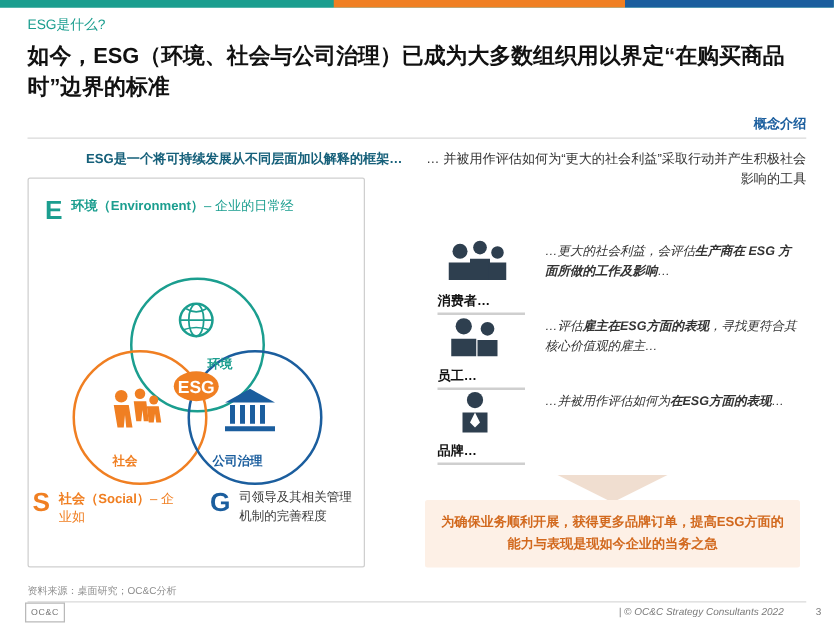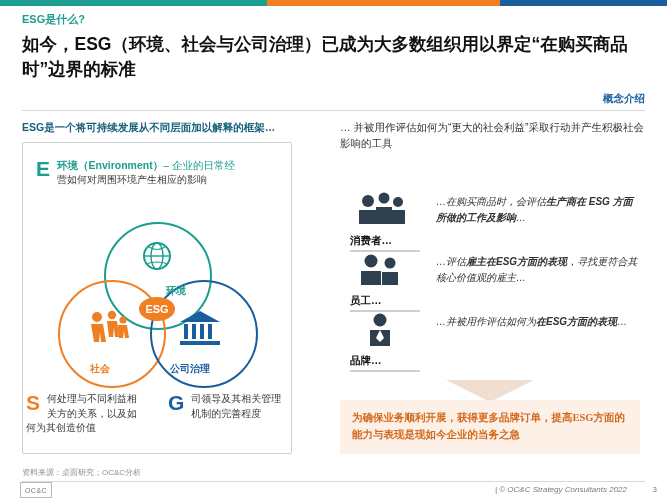--- a/index.html
+++ b/index.html
@@ -15,21 +15,21 @@
 
   
   .top-bar{position:absolute;left:0;top:0;width:100%;height:6px;background:#1b9e8f;}
   .top-bar .seg{position:absolute;top:0;height:6px;}
   .top-bar .seg1{left:0;width:40%;background:#1b9e8f;}
   .top-bar .seg2{left:40%;width:35%;background:#f07f22;}
   .top-bar .seg3{left:75%;width:25%;background:#1b5e9e;}
 
   .eyebrow{
     position:absolute;left:22px;top:12px;
-    font-size:11px;color:#1b9e8f;font-weight:bold;
+    font-size:11px;color:#1b9e8f;font-weight:normal;
   }
   .headline{
     position:absolute;left:22px;top:32px;right:22px;
     font-size:17.5px;font-weight:bold;line-height:1.45;
     color:#111;letter-spacing:0px;
   }
   .subline{
     position:absolute;left:22px;top:92px;
     font-size:11.5px;font-weight:bold;color:#9a9a9a;
   }
@@ -39,21 +39,21 @@
   }
   .rule{
     position:absolute;left:22px;right:22px;top:110px;height:1px;background:#d9d9d9;
   }
 
   
   .col-left{position:absolute;left:22px;top:120px;width:300px;}
   .col-right{position:absolute;left:340px;top:120px;width:305px;}
 
   .col-title{
-    font-size:10.5px;font-weight:bold;color:#16607a;line-height:1.5;
+    font-size:10.5px;font-weight:bold;color:#16607a;line-height:1.5;text-align:right;
   }
   .col-title.right{color:#333;font-weight:normal;}
 
   
   .frame{
     position:absolute;left:22px;top:142px;width:268px;height:310px;
     border:1px solid #cfcfcf;border-radius:2px;
   }
 
   .e-block{position:absolute;left:36px;top:158px;width:248px;}
@@ -81,21 +81,21 @@
   .c-soc{left:6px;top:58px;border-color:#f07f22;}
   .c-gov{left:98px;top:58px;border-color:#1b5e9e;}
   .c-label{
     position:absolute;font-size:10px;font-weight:bold;
   }
   .lbl-env{left:90px;top:62px;color:#1b9e8f;margin-left:24px;}
   .lbl-soc{left:38px;top:140px;color:#f07f22;}
   .lbl-gov{left:118px;top:140px;color:#1b5e9e;}
   .esg-badge{
     position:absolute;left:87px;top:75px;width:36px;height:24px;border-radius:50%;
-    background:#f07f22;color:#fff;font-size:11px;font-weight:bold;
+    background:#f07f22;color:#fff;font-size:14px;font-weight:bold;
     display:flex;align-items:center;justify-content:center;
   }
   .venn-ico{position:absolute;}
   .ico-env{left:84px;top:14px;}
   .ico-soc{left:34px;top:86px;}
   .ico-gov{left:126px;top:86px;}
 
   .row{position:absolute;left:340px;width:300px;height:62px;}
   .row1{top:190px;}
   .row2{top:250px;}
@@ -113,21 +113,21 @@
   .row .rtext b{font-style:italic;font-weight:bold;}
 
   .arrow-down{
     position:absolute;left:446px;top:380px;
     width:0;height:0;border-left:44px solid transparent;border-right:44px solid transparent;
     border-top:22px solid #f0ded0;
   }
   .callout{
     position:absolute;left:340px;top:400px;width:300px;
     background:#fdf0e6;border-radius:2px;padding:10px 12px;box-sizing:border-box;
-    font-size:10.5px;font-weight:bold;color:#d2691e;line-height:1.6;text-align:left;font-family:Liberation Serif, serif;
+    font-size:10.5px;font-weight:bold;color:#d2691e;line-height:1.6;text-align:center;
   }
 
   .source{
     position:absolute;left:22px;bottom:22px;font-size:8px;color:#8e8e8e;
   }
   .footer-rule{position:absolute;left:22px;right:22px;bottom:18px;height:1px;background:#d9d9d9;}
   .copyright{position:absolute;right:40px;bottom:6px;font-size:8px;color:#7a7a7a;font-style:italic;}
   .pagenum{position:absolute;right:10px;bottom:6px;font-size:8px;color:#7a7a7a;}
   .logo{
     position:absolute;left:20px;bottom:2px;width:30px;height:14px;
@@ -155,21 +155,20 @@
     <div class="col-title">ESG是一个将可持续发展从不同层面加以解释的框架…</div>
   </div>
 
   <div class="frame"></div>
 
   <div class="e-block">
     <span class="letter">E</span>
     <div class="blk-title">
       <span>环境（Environment）</span><span class="lighter">– 企业的日常经</span>
     </div>
-    <div class="blk-body">营如何对周围环境产生相应的影响</div>
   </div>
 
   <div class="venn">
     <div class="circle c-env"></div>
     <div class="circle c-soc"></div>
     <div class="circle c-gov"></div>
 
     <div class="venn-ico ico-env">
       <svg width="42" height="42" viewBox="0 0 42 42">
         <circle cx="21" cy="20" r="13" fill="none" stroke="#1b9e8f" stroke-width="2"></circle>
@@ -203,21 +202,23 @@
     </div>
 
     <div class="esg-badge">ESG</div>
     <div class="c-label lbl-env">环境</div>
     <div class="c-label lbl-soc">社会</div>
     <div class="c-label lbl-gov">公司治理</div>
   </div>
 
   <div class="s-block">
     <span class="letter s">S</span>
-    <div class="blk-body">何处理与不同利益相关方的关系，以及如何为其创造价值</div>
+    <div class="blk-title s">
+      <span>社会（Social）</span><span class="lighter">– 企业如</span>
+    </div>
   </div>
 
   <div class="g-block">
     <span class="letter g">G</span>
     <div class="blk-body">司领导及其相关管理机制的完善程度</div>
   </div>
 
   <div class="col-right">
     <div class="col-title right">
       <span>…</span>
@@ -231,21 +232,21 @@
         <circle cx="14" cy="11" r="6" fill="#2e3f4f"></circle>
         <path d="M5 20 h18 v14 h-18z" fill="#2e3f4f"></path>
         <circle cx="30" cy="8" r="5.5" fill="#2e3f4f"></circle>
         <path d="M22 17 h16 v17 h-16z" fill="#2e3f4f"></path>
         <circle cx="44" cy="12" r="5" fill="#2e3f4f"></circle>
         <path d="M37 20 h14 v14 h-14z" fill="#2e3f4f"></path>
       </svg>
     </div>
     <div class="rlabel">消费者…</div>
     <div class="rtext">
-      <span>…在购买商品时，会评估</span><b>生产商在 ESG 方面所做的工作及影响</b><span>…</span>
+      <span>…更大的社会利益，会评估</span><b>生产商在 ESG 方面所做的工作及影响</b><span>…</span>
     </div>
   </div>
 
   <div class="row row2">
     <div class="ico">
       <svg width="56" height="42" viewBox="0 0 56 42">
         <circle cx="17" cy="11" r="6.5" fill="#2e3f4f"></circle>
         <path d="M7 21 h20 v14 h-20z" fill="#2e3f4f"></path>
         <circle cx="36" cy="13" r="5.5" fill="#2e3f4f"></circle>
         <path d="M28 22 h16 v13 h-16z" fill="#2e3f4f"></path>

